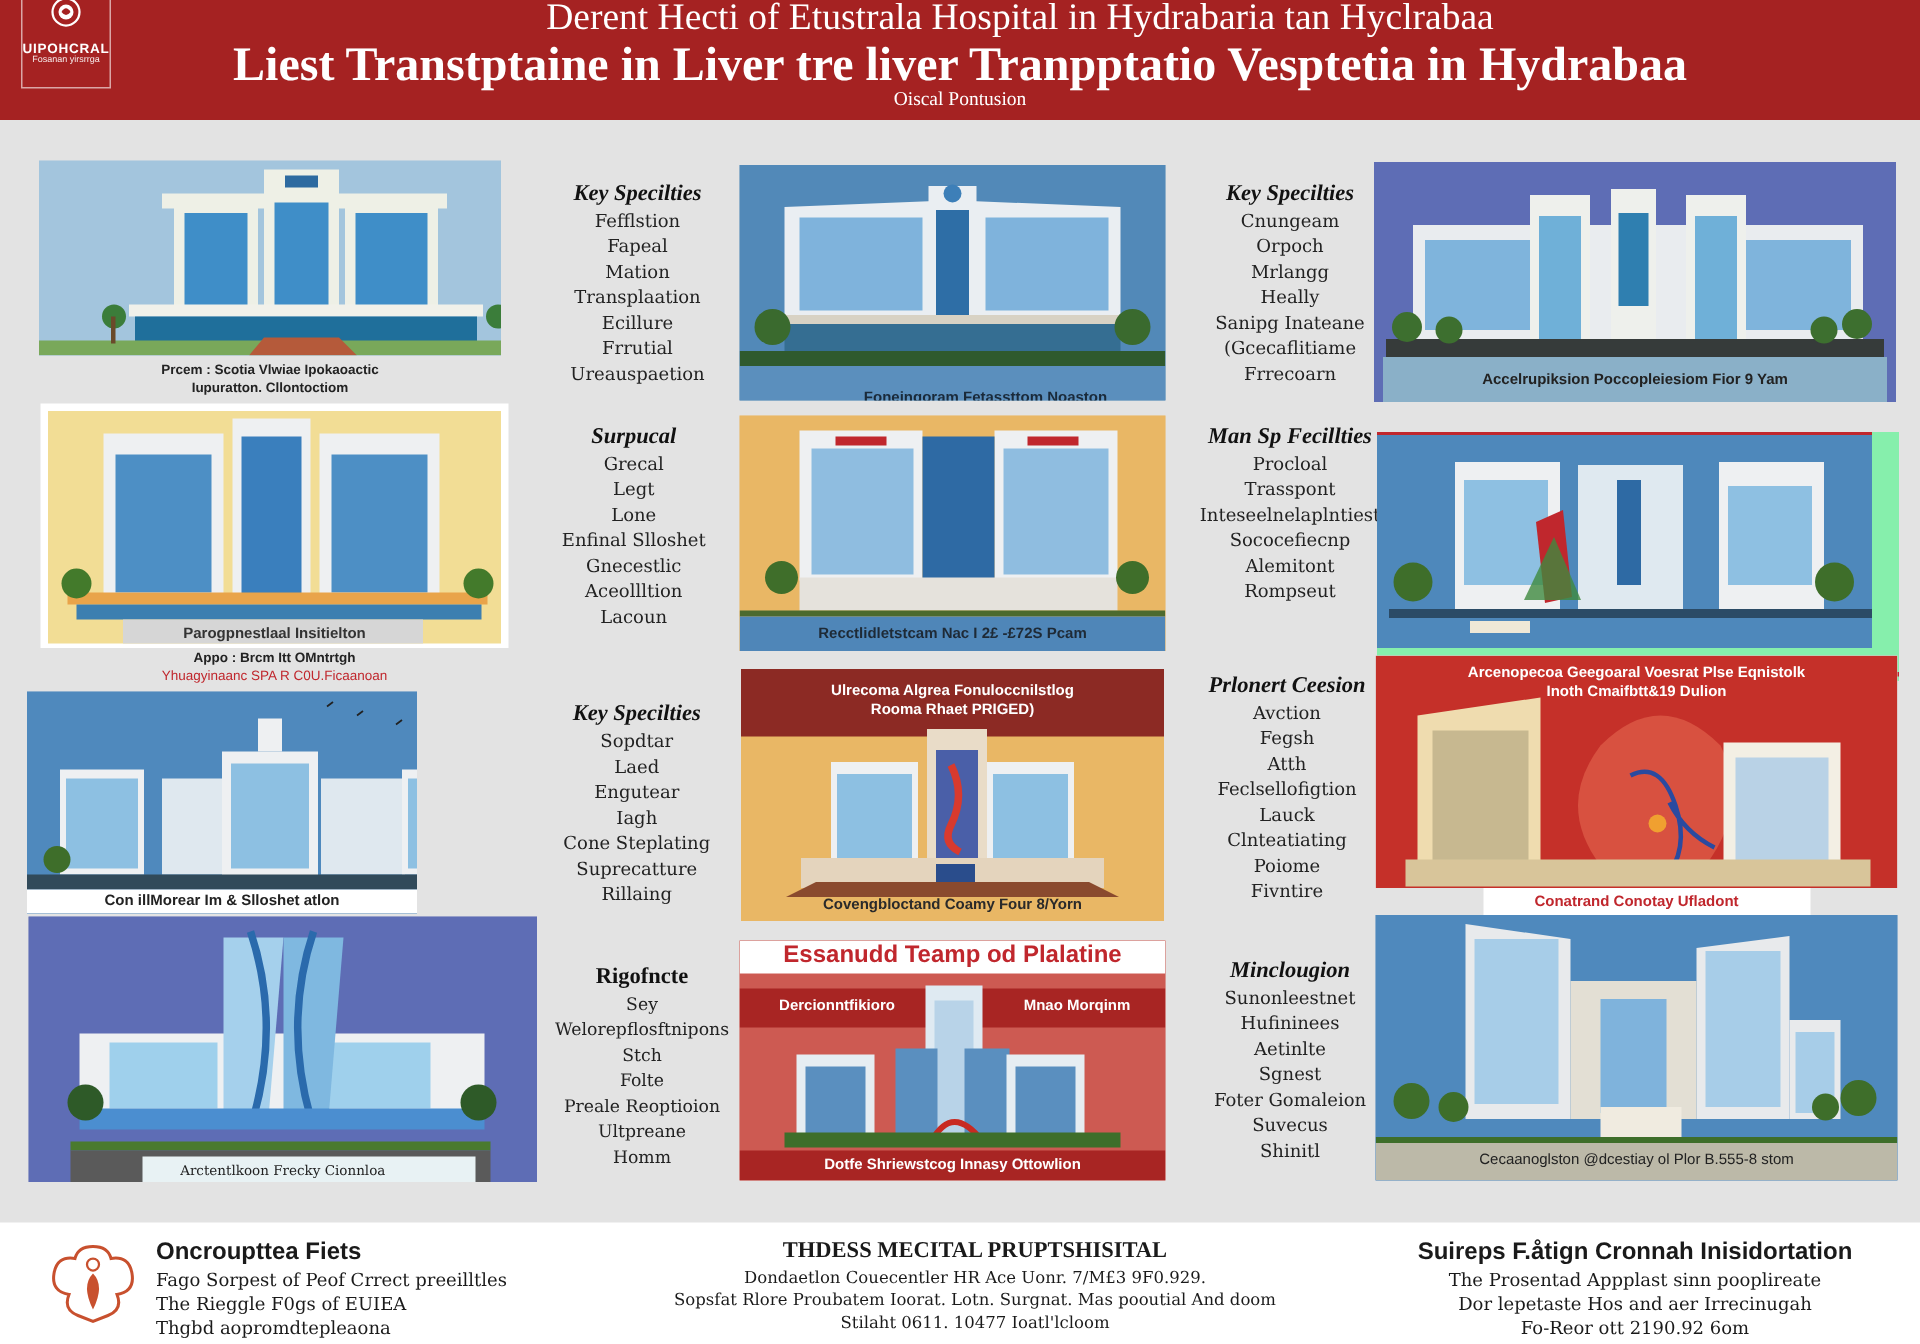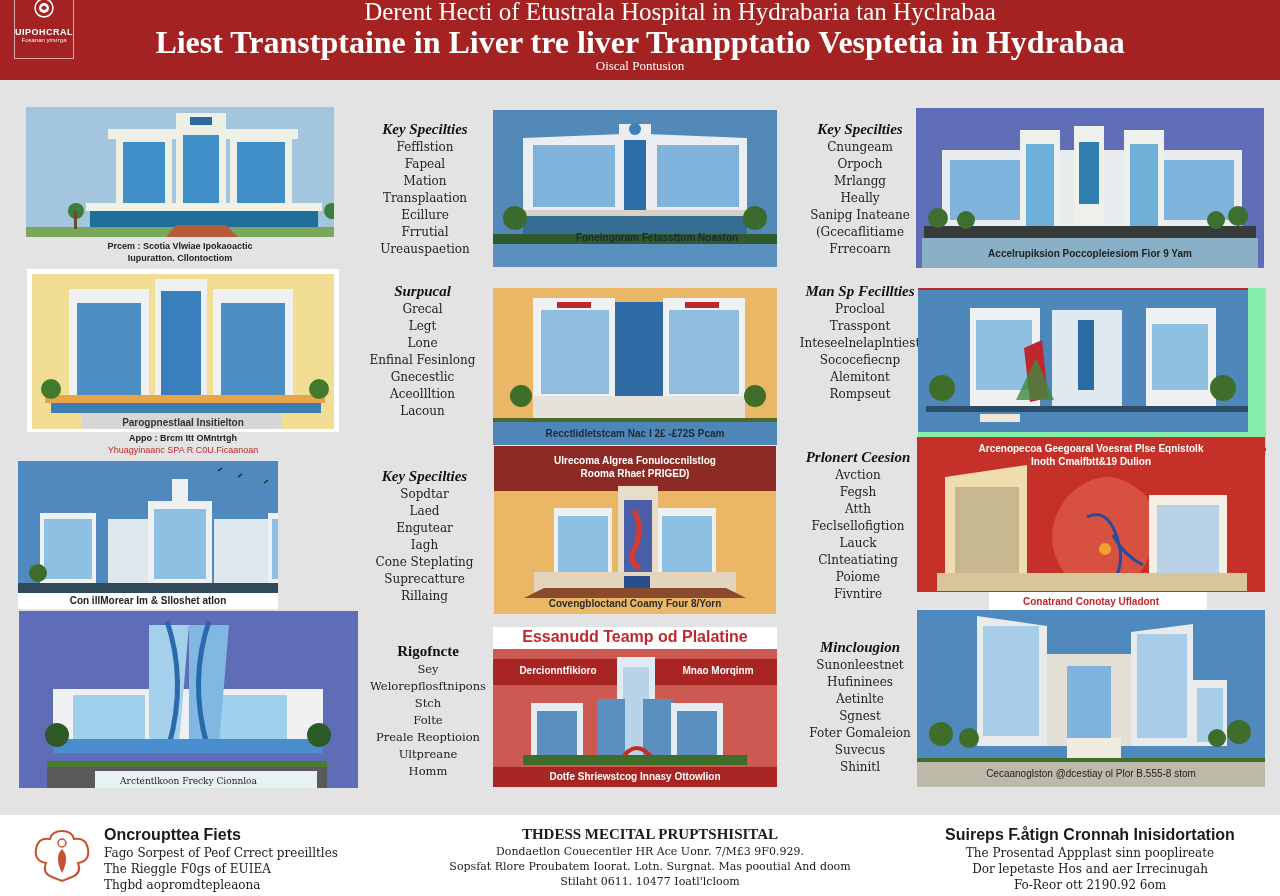--- a/index.html
+++ b/index.html
@@ -105,21 +105,21 @@
     <rect x="126" y="14" width="32" height="86" fill="#eaeef2"></rect>
       <rect x="131" y="30" width="22" height="70" fill="#2e6ea6"></rect>
     <circle cx="142" cy="19" r="6" fill="#3d7fb8"></circle>
     <rect x="24" y="100" width="236" height="6" fill="#d8d2c4"></rect>
     <rect x="30" y="106" width="224" height="20" fill="#356e92"></rect>
     <rect x="0" y="124" width="284" height="10" fill="#2f5a2e"></rect>
     <circle cx="22" cy="108" r="12" fill="#3a6a2e"></circle>
       <circle cx="262" cy="108" r="12" fill="#3a6a2e"></circle>
     <rect x="0" y="134" width="284" height="23" fill="#5b8fbd"></rect>
   </svg>
-  <div class="cap" style="top:122px;color:#1a2a3a;padding-left:44px;">Foneingoram Fetassttom Noaston</div>
+  <div class="cap" style="top:150px;color:#1a2a3a;padding-left:44px;">Foneingoram Fetassttom Noaston</div>
 </div>
 
 <div class="spec" style="left:785px;top:120px;width:150px;">
   <span class="title">Key Specilties</span>
   <span class="item">Cnungeam</span>
   <span class="item">Orpoch</span>
   <span class="item">Mrlangg</span>
   <span class="item">Heally</span>
   <span class="item">Sanipg Inateane</span>
   <span class="item">(Gcecaflitiame</span>
@@ -168,27 +168,27 @@
 <div class="below-cap" style="left:27px;top:432px;width:312px;">
   <span style="font-weight:bold;color:#222;">Appo : Brcm Itt OMntrtgh</span><br>
   <span style="color:#c0272d;">Yhuagyinaanc    SPA R C0U.Ficaanoan</span>
 </div>
 
 <div class="spec" style="left:350px;top:282px;width:145px;">
   <span class="title">Surpucal</span>
   <span class="item">Grecal</span>
   <span class="item">Legt</span>
   <span class="item">Lone</span>
-  <span class="item">Enfinal Fesinlong</span>
+  <span class="item">Enfinal Slloshet</span>
   <span class="item">Gnecestlic</span>
   <span class="item">Aceollltion</span>
   <span class="item">Lacoun</span>
 </div>
 
-<div class="panel" style="left:493px;top:288px;width:284px;height:157px;background:#e9b765;padding-left:44px;">
+<div class="panel" style="left:493px;top:277px;width:284px;height:157px;background:#e9b765;padding-left:44px;">
   <svg width="284" height="157">
     <rect width="284" height="157" fill="#e9b765"></rect>
     <rect x="40" y="10" width="82" height="100" fill="#eef0f2"></rect>
       <rect x="48" y="22" width="68" height="84" fill="#8fbde0"></rect>
     <rect x="170" y="10" width="82" height="100" fill="#eef0f2"></rect>
       <rect x="176" y="22" width="70" height="84" fill="#8fbde0"></rect>
     <rect x="122" y="14" width="48" height="96" fill="#2e6aa4"></rect>
     <rect x="64" y="14" width="34" height="6" fill="#c0272d"></rect>
       <rect x="192" y="14" width="34" height="6" fill="#c0272d"></rect>
     <rect x="40" y="108" width="212" height="22" fill="#e5e2dc"></rect>

